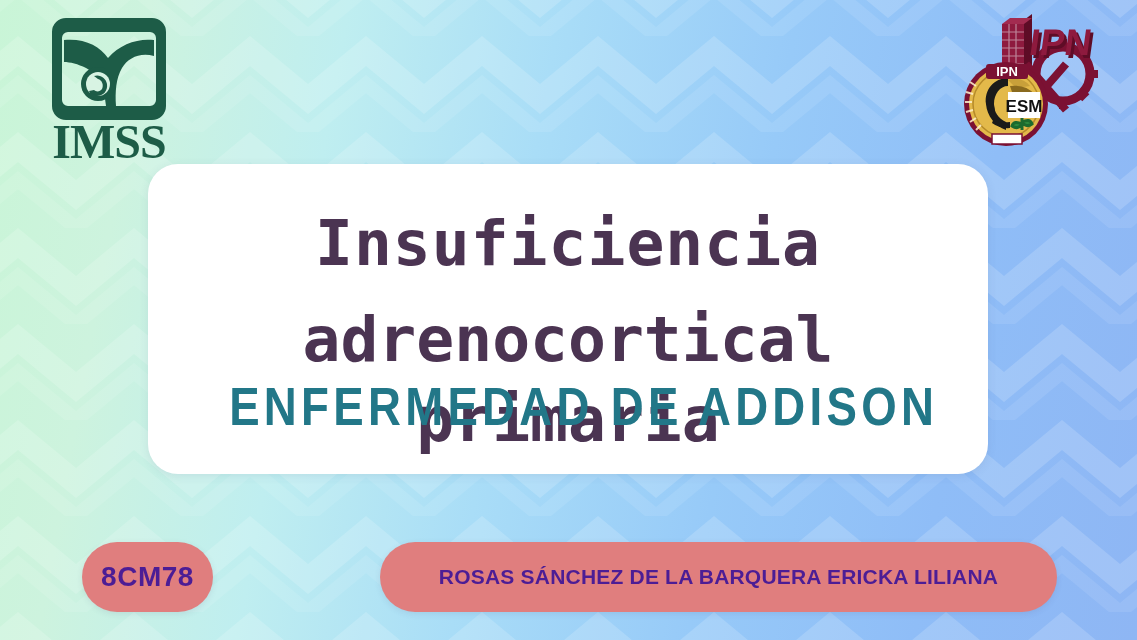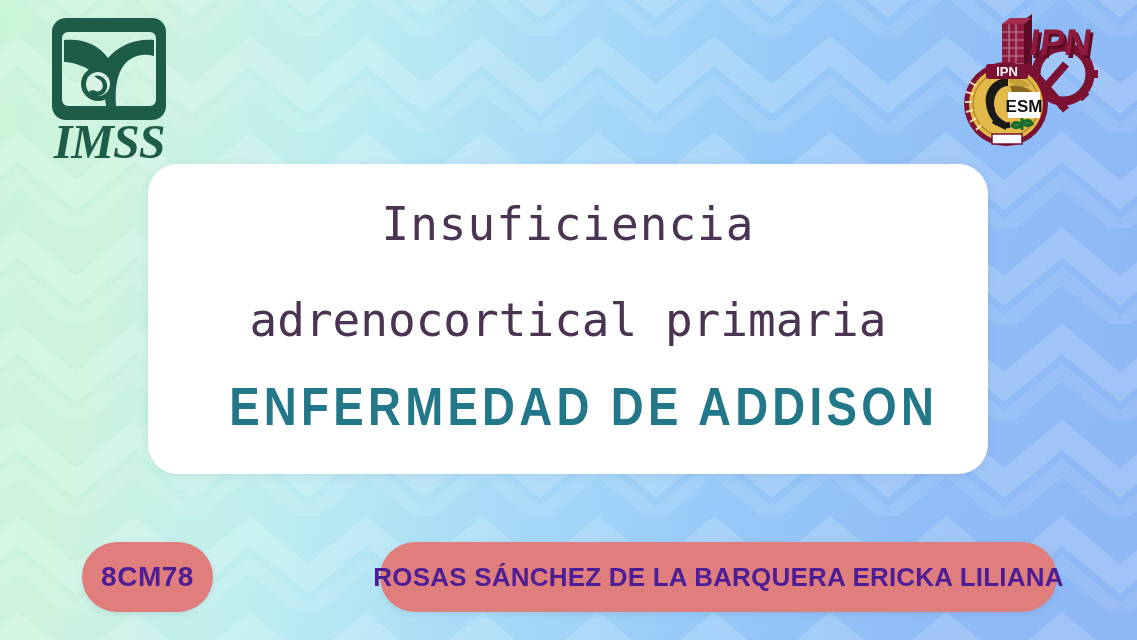--- a/index.html
+++ b/index.html
@@ -35,21 +35,20 @@
   }
   .chevrons svg { display:block; width:100%; height:100%; }
 
   
   .logo-imss {
     position: absolute;
     left: 50px;
     top: 16px;
     width: 118px;
     height: 146px;
-    font-style: italic;
   }
   .logo-imss svg { display:block; width:100%; height:100%; }
 
   .logo-ipn {
     position: absolute;
     left: 950px;
     top: 6px;
     width: 150px;
     height: 160px;
   }
@@ -79,26 +78,26 @@
     height: 310px;
     background: #ffffff;
     border-radius: 30px;
     box-shadow: 0 2px 10px rgba(60,80,120,0.10);
   }
 
   .title {
     position: absolute;
     left: 26px;
     right: 26px;
-    top: 20px;
+    top: 40px;
     text-align: center;
     color: #4b3452;
     font-family: "DejaVu Sans Mono", "Liberation Mono", monospace;
-    font-weight: 400;
-    font-size: 46px;
+    font-weight: 700;
+    font-size: 63px;
     line-height: 80px;
     letter-spacing: 1px;
   }
   .title .l2 { letter-spacing: 0px; margin-top: 16px; }
 
   .subtitle {
     position: absolute;
     left: 26px;
     right: 26px;
     top: 212px;
@@ -131,21 +130,21 @@
     width: 131px;
     height: 70px;
     font-size: 28px;
     letter-spacing: 0.5px;
   }
   .pill-author {
     left: 380px;
     top: 542px;
     width: 677px;
     height: 70px;
-    font-size: 26px;
+    font-size: 21px;
     letter-spacing: 0.2px;
     white-space: nowrap;
   }
 </style>
 </head>
 <body>
 
 <div id="slide">
 
   <div class="chevrons">

